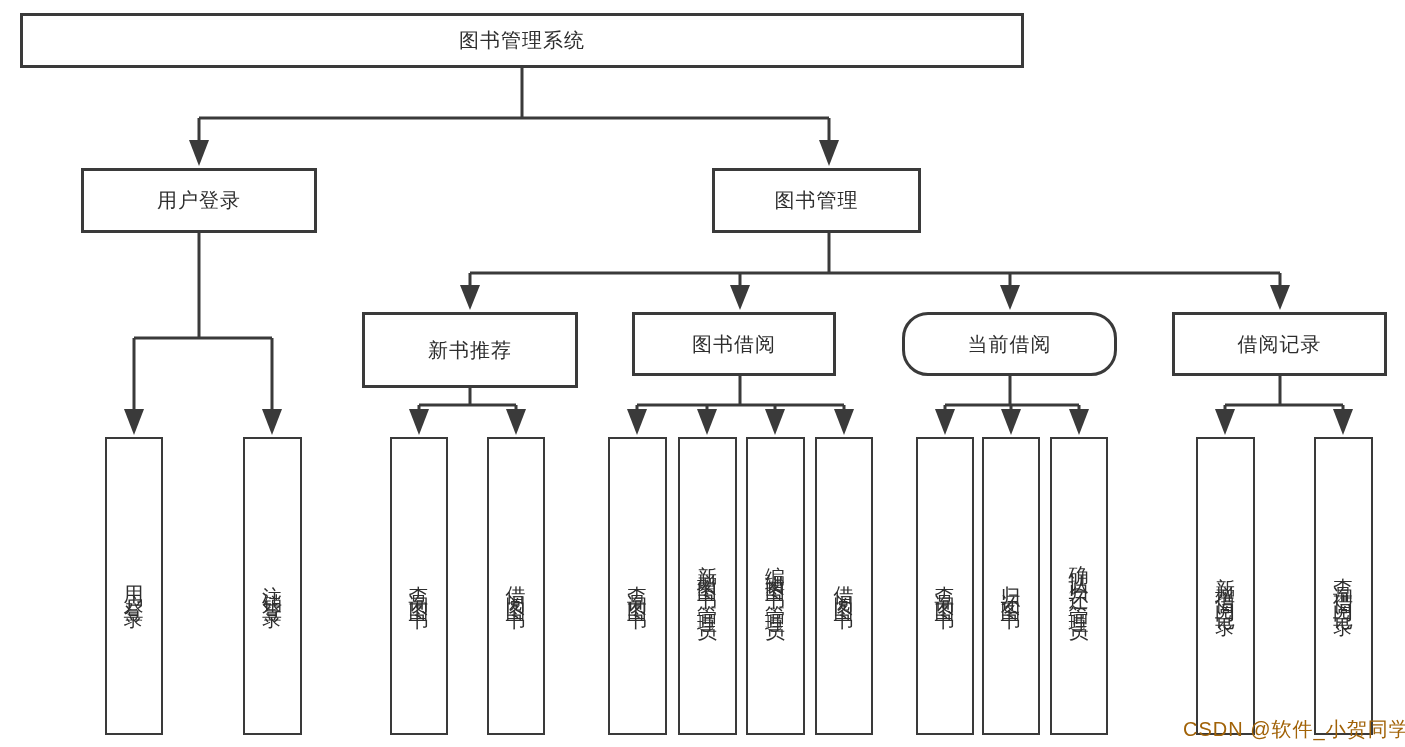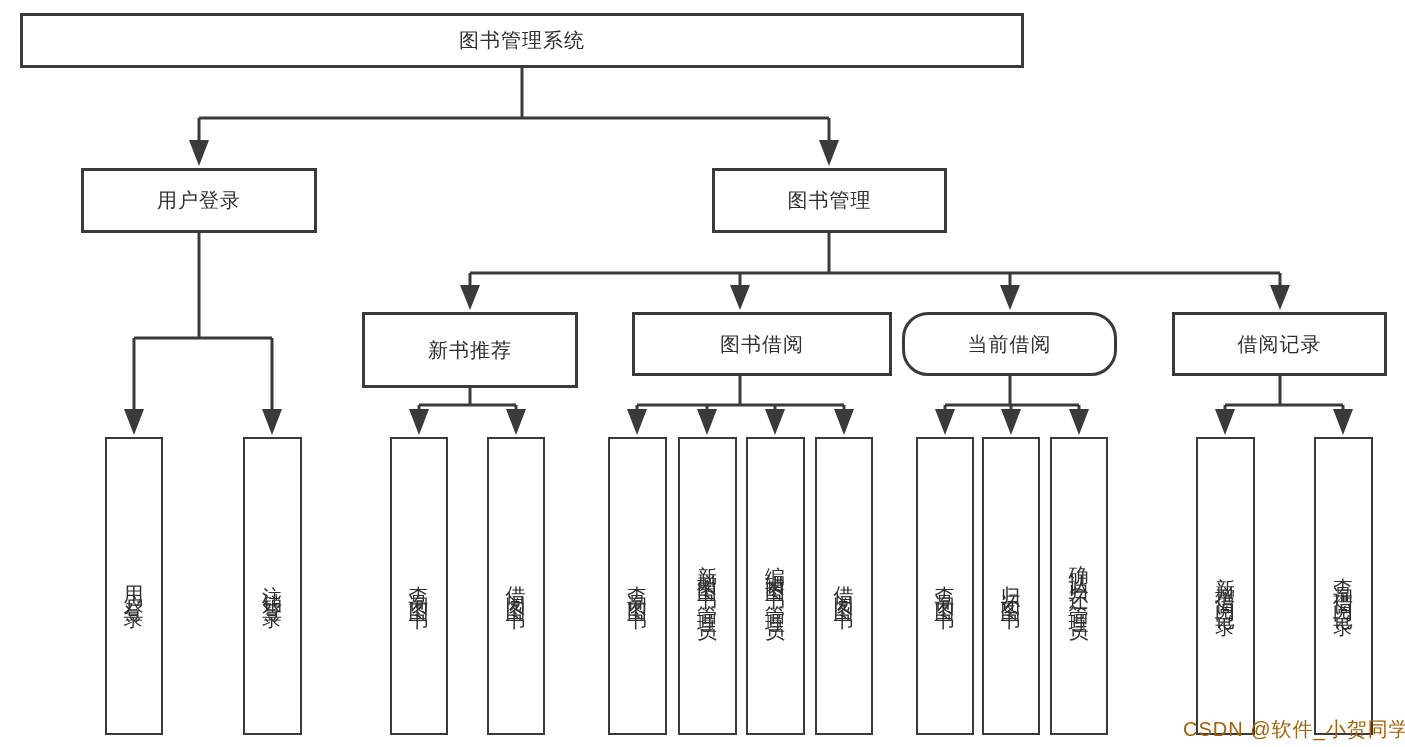--- a/index.html
+++ b/index.html
@@ -98,28 +98,28 @@
     </g>
   </svg>
 
   <div class="node" style="left:20px;top:13px;width:1004px;height:55px;">
     <span>图书管理系统</span>
   </div>
 
   <div class="node" style="left:81px;top:168px;width:236px;height:65px;">
     <span>用户登录</span>
   </div>
-  <div class="node" style="left:712px;top:168px;width:235px;height:65px;">
+  <div class="node" style="left:712px;top:168px;width:209px;height:65px;">
     <span>图书管理</span>
   </div>
 
   <div class="node" style="left:362px;top:312px;width:216px;height:76px;">
     <span>新书推荐</span>
   </div>
-  <div class="node" style="left:632px;top:312px;width:260px;height:64px;">
+  <div class="node" style="left:632px;top:312px;width:204px;height:64px;">
     <span>图书借阅</span>
   </div>
   <div class="node" style="left:902px;top:312px;width:215px;height:64px;border-radius:26px;">
     <span>当前借阅</span>
   </div>
   <div class="node" style="left:1172px;top:312px;width:215px;height:64px;">
     <span>借阅记录</span>
   </div>
 
   <div class="leaf" style="left:105px;top:437px;width:58px;height:298px;">

